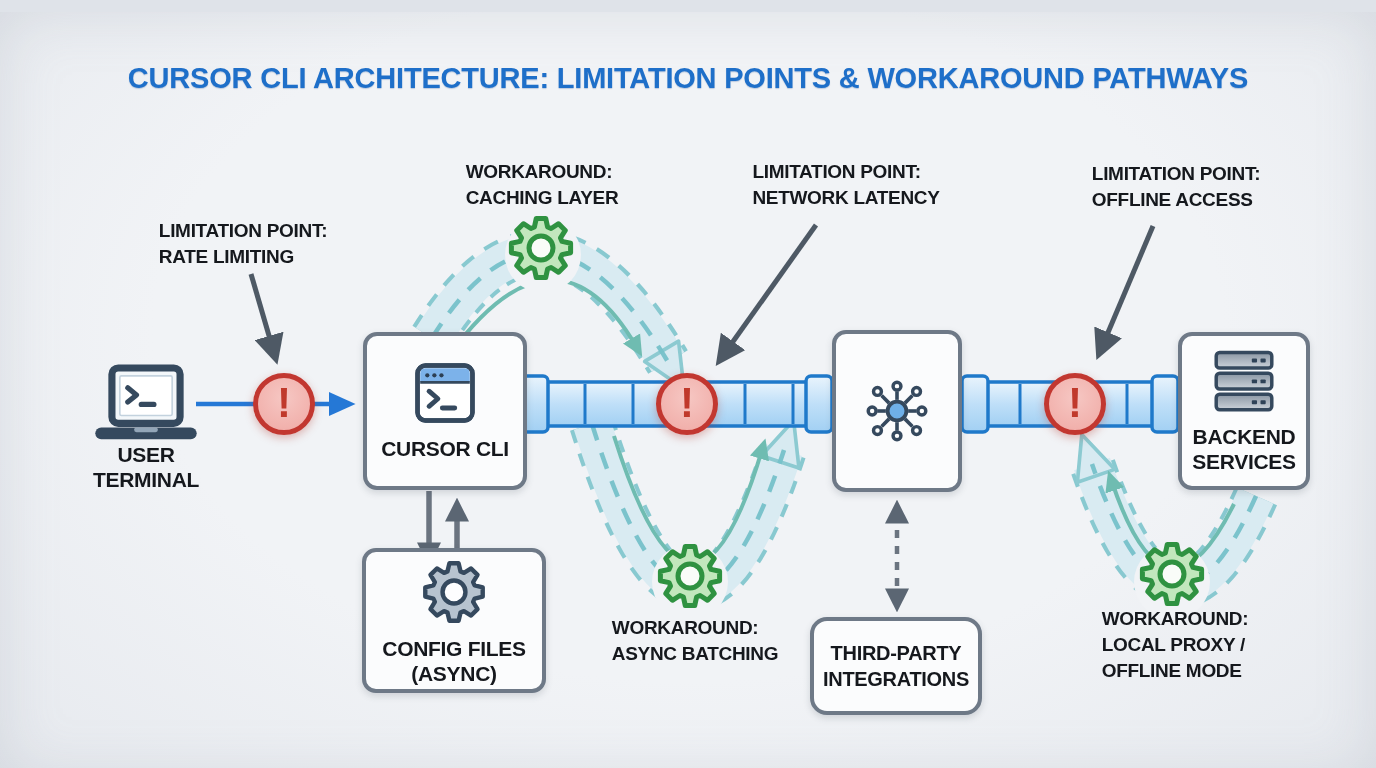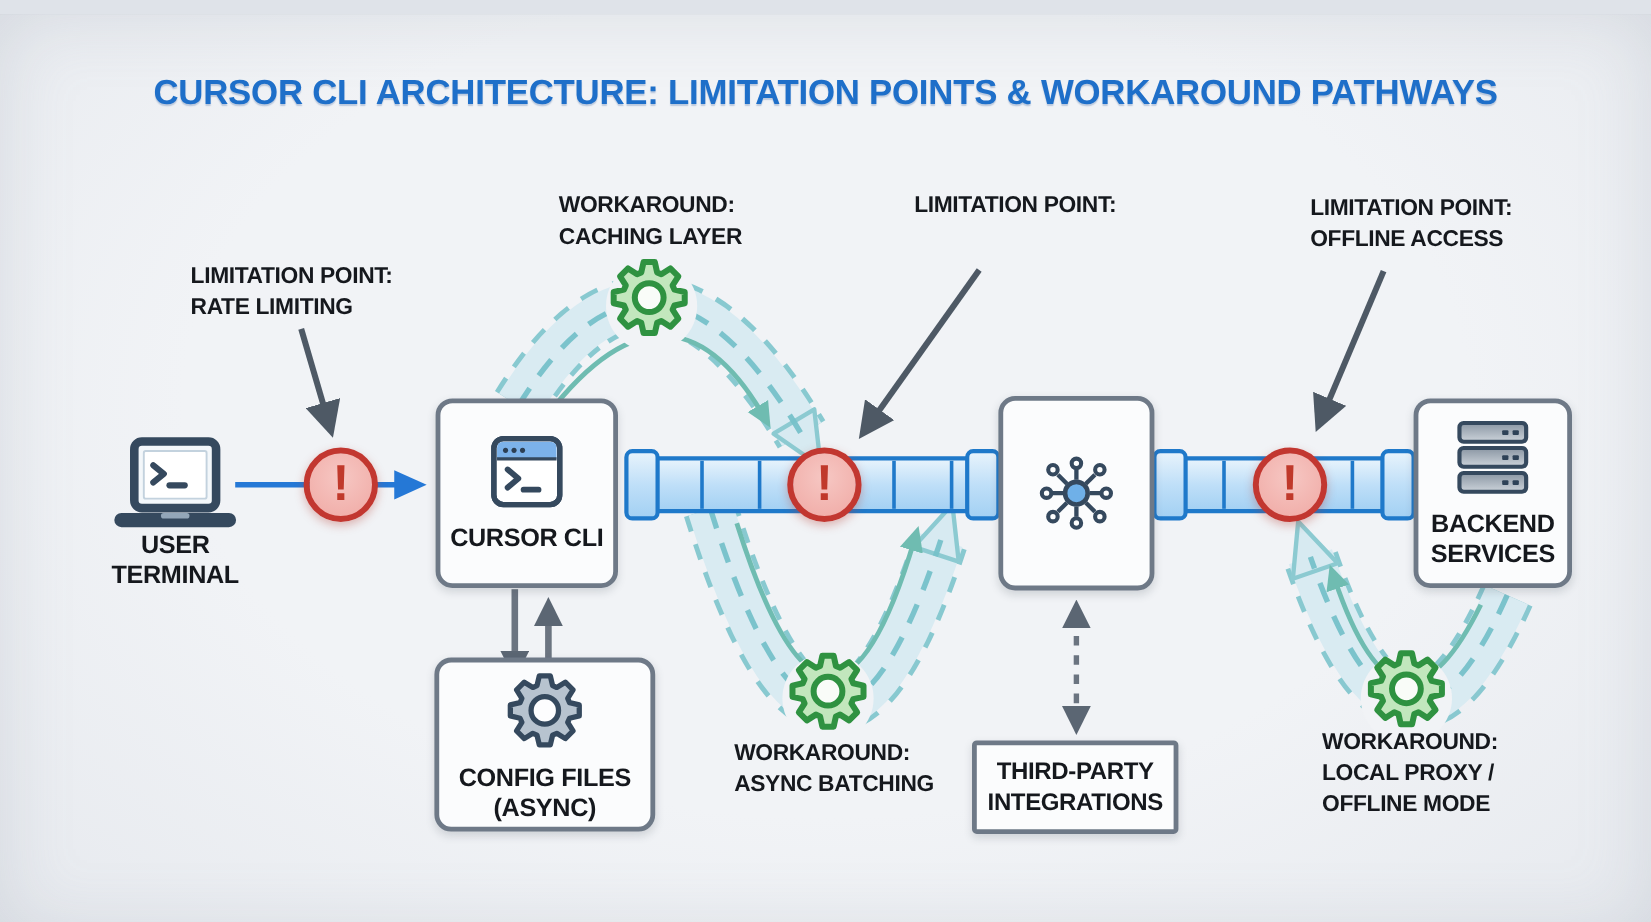--- a/index.html
+++ b/index.html
@@ -148,20 +148,21 @@
   <div class="anno" style="left:243px;top:206px;">
     <span>LIMITATION POINT:</span>
     <span>RATE LIMITING</span>
   </div>
   <div class="anno" style="left:542px;top:147px;">
     <span>WORKAROUND:</span>
     <span>CACHING LAYER</span>
   </div>
   <div class="anno" style="left:846px;top:147px;">
     <span>LIMITATION POINT:</span>
+    <span>NETWORK LATENCY</span>
   </div>
   <div class="anno" style="left:1176px;top:149px;">
     <span>LIMITATION POINT:</span>
     <span>OFFLINE ACCESS</span>
   </div>
   <div class="anno" style="left:695px;top:603px;">
     <span>WORKAROUND:</span>
     <span>ASYNC BATCHING</span>
   </div>
   <div class="anno" style="left:1175px;top:594px;">
@@ -176,21 +177,21 @@
     <path d="M47,30 L58,39 L47,48" fill="none" stroke="#35495e" stroke-width="6.5" stroke-linecap="round" stroke-linejoin="round"></path>
     <path d="M64,51 L80,51" fill="none" stroke="#35495e" stroke-width="6.5" stroke-linecap="round"></path>
     <rect x="6" y="80" width="128" height="15" rx="7.5" fill="#35495e"></rect>
     <rect x="55" y="80" width="30" height="6" rx="3" fill="#93a6b8"></rect>
   </svg>
   <div class="nlabel freelabel" style="left:146px;top:430px;">
     <span>USER</span>
     <span>TERMINAL</span>
   </div>
 
-  <div class="node" style="left:363px;top:320px;width:152px;height:158px;">
+  <div class="node" style="left:363px;top:320px;width:164px;height:158px;">
     <svg width="62" height="62" viewBox="0 0 70 70">
       <rect x="4" y="4" width="62" height="62" rx="9" fill="#ffffff" stroke="#35495e" stroke-width="5"></rect>
       <path d="M7,13 Q7,7 13,7 H57 Q63,7 63,13 V23 H7 Z" fill="#7cb2ea"></path>
       <path d="M7,23 H63" stroke="#35495e" stroke-width="3"></path>
       <circle cx="15" cy="15" r="2.4" fill="#2c3f54"></circle>
         <circle cx="23" cy="15" r="2.4" fill="#2c3f54"></circle>
         <circle cx="31" cy="15" r="2.4" fill="#2c3f54"></circle>
       <path d="M17,33 L27,41.5 L17,50" fill="none" stroke="#35495e" stroke-width="5.5" stroke-linecap="round" stroke-linejoin="round"></path>
       <path d="M32,52 H46" stroke="#35495e" stroke-width="5.5" stroke-linecap="round"></path>
       <rect x="4" y="4" width="62" height="62" rx="9" fill="none" stroke="#35495e" stroke-width="5"></rect>
@@ -258,21 +259,21 @@
     <svg width="74" height="74" viewBox="0 0 84 84">
       <circle cx="42" cy="42" r="17" fill="#fdfdfe"></circle>
       <path fill="#b7c3cf" stroke="#35495e" stroke-width="5" stroke-linejoin="round" fill-rule="evenodd" d="M34.6,18.6L36.8,9.4L47.2,9.4L49.4,18.6L53.3,20.3L61.4,15.3L68.7,22.6L63.7,30.7L65.4,34.6L74.6,36.8L74.6,47.2L65.4,49.4L63.7,53.3L68.7,61.4L61.4,68.7L53.3,63.7L49.4,65.4L47.2,74.6L36.8,74.6L34.6,65.4L30.7,63.7L22.6,68.7L15.3,61.4L20.3,53.3L18.6,49.4L9.4,47.2L9.4,36.8L18.6,34.6L20.3,30.7L15.3,22.6L22.6,15.3L30.7,20.3ZM55,42 A13,13 0 1 0 29,42 A13,13 0 1 0 55,42 Z"></path>
     </svg>
     <div class="nlabel">
       <span>CONFIG FILES</span>
       <span>(ASYNC)</span>
     </div>
   </div>
 
-  <div class="node" style="left:810px;top:605px;width:172px;height:78px;border-radius:4px;">
+  <div class="node" style="left:810px;top:605px;width:172px;height:98px;border-radius:17px;">
     <div class="nlabel" style="font-size:20px;line-height:26px;">
       <span>THIRD-PARTY</span>
       <span>INTEGRATIONS</span>
     </div>
   </div>
 
   <div class="warn" style="left:253px;top:361px;">
     <span>!</span>
   </div>
   <div class="warn" style="left:656px;top:361px;">

